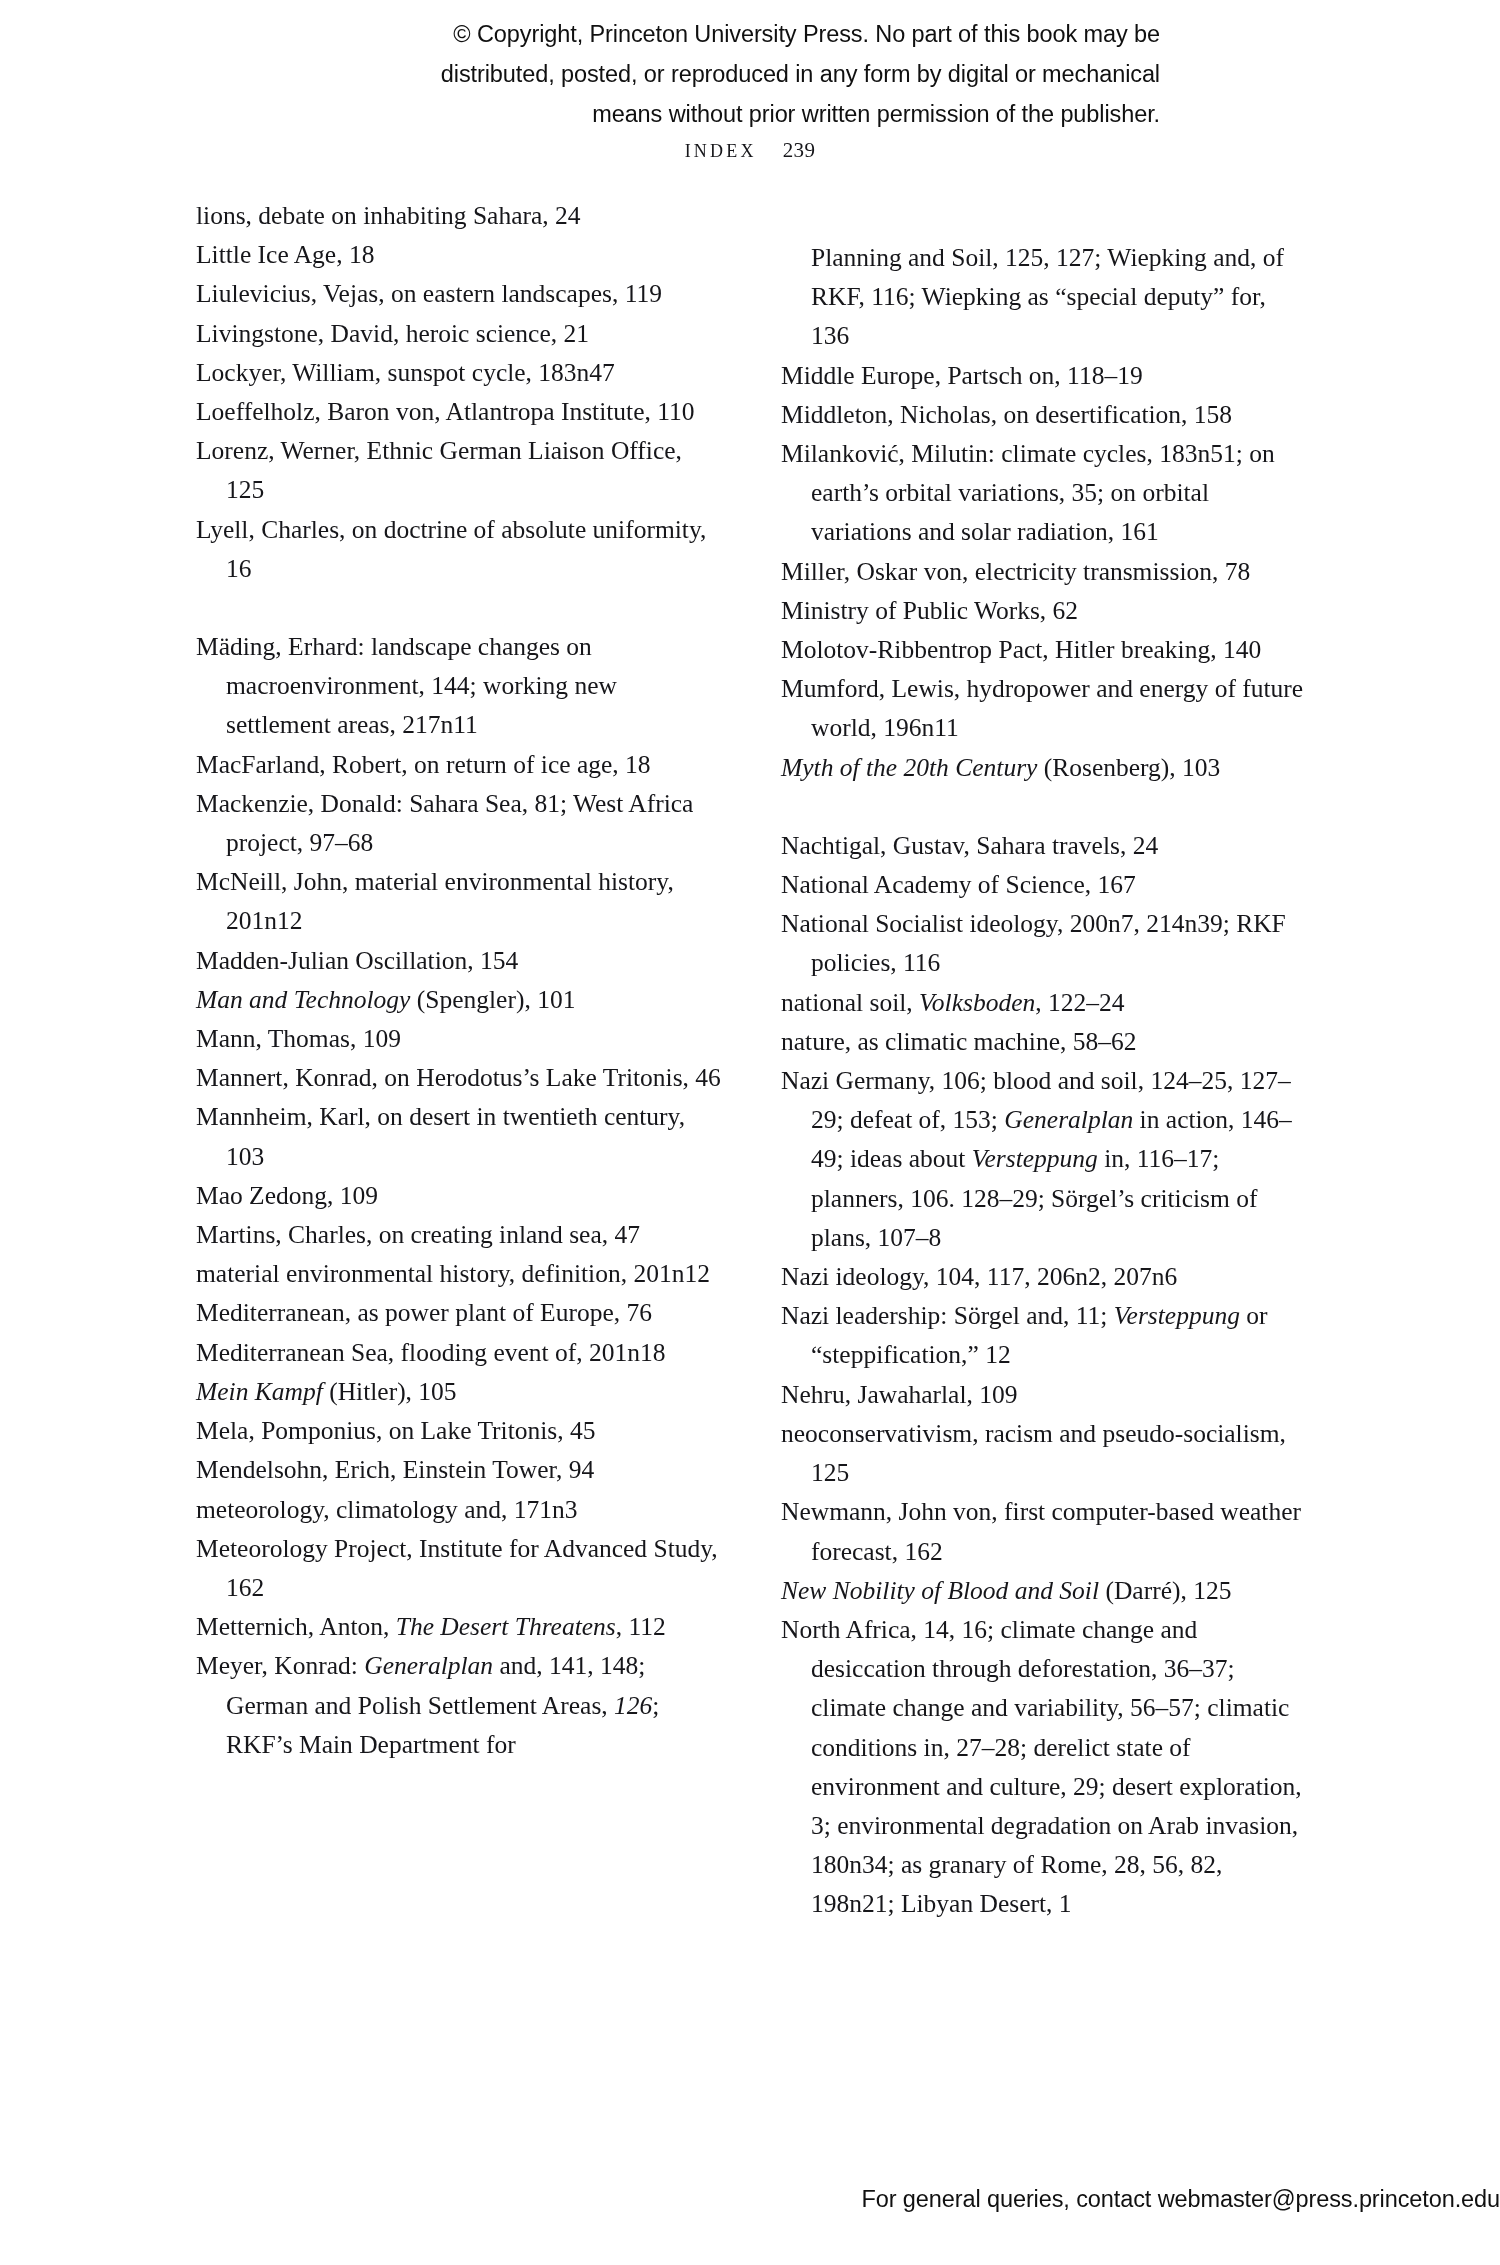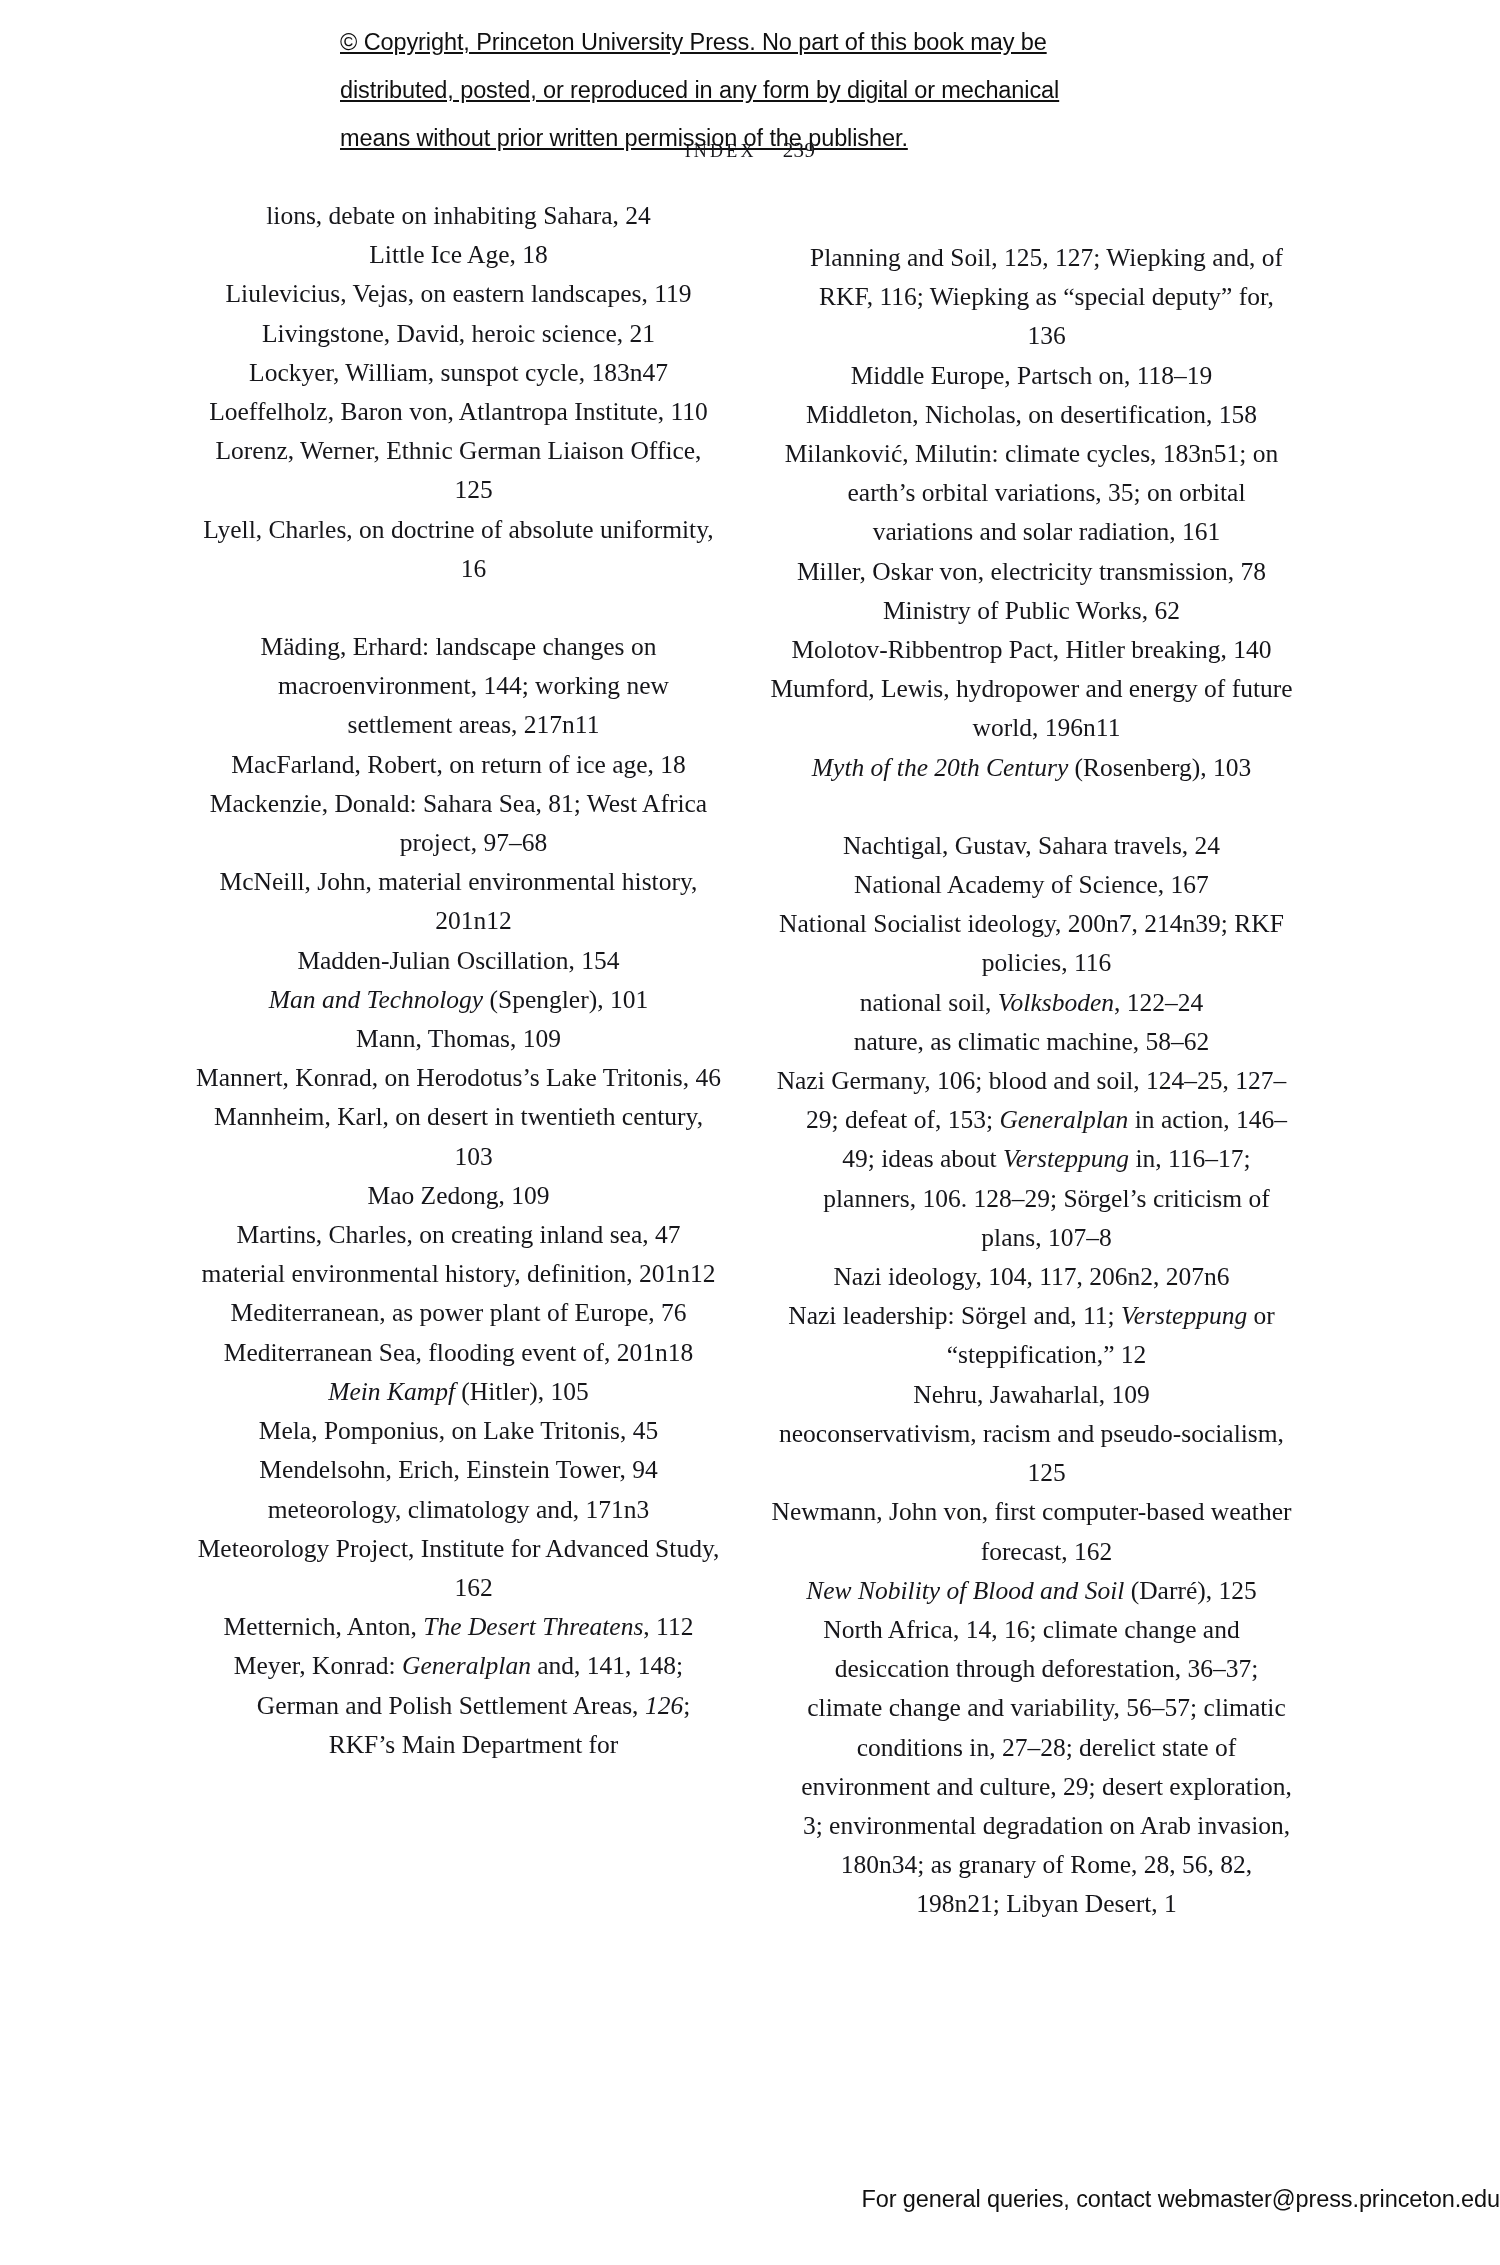--- a/index.html
+++ b/index.html
@@ -22,21 +22,21 @@
     top: 10px;
     left: 0;
     width: 1500px;
     text-align: center;
     font-family: "Liberation Sans", "DejaVu Sans", sans-serif;
     font-size: 23.5px;
     line-height: 32px;
     color: #101010;
     letter-spacing: -0.1px;
   }
-  .copyright div { width: 820px; margin: 16px auto; text-align: left; text-decoration: underline; }
+  .copyright div { width: 820px; margin: 8px auto; text-align: right; }
 
   
   .running-head {
     position: absolute;
     top: 138px;
     left: 0;
     width: 1500px;
     text-align: center;
     font-size: 21px;
     color: #16161a;
@@ -53,22 +53,21 @@
     letter-spacing: 0.4px;
   }
 
   
   .index-body {
     position: absolute;
     top: 196px;
     left: 196px;
     width: 1110px;
     display: flex;
-    gap: 48px;
-    text-align: center;
+    gap: 60px;
   }
   .col { width: 525px; }
 
   .entry {
     font-size: 25.5px;
     line-height: 39.2px;
     text-indent: 0;
     padding-left: 30px;
     margin: 0;
     color: #16161a;

